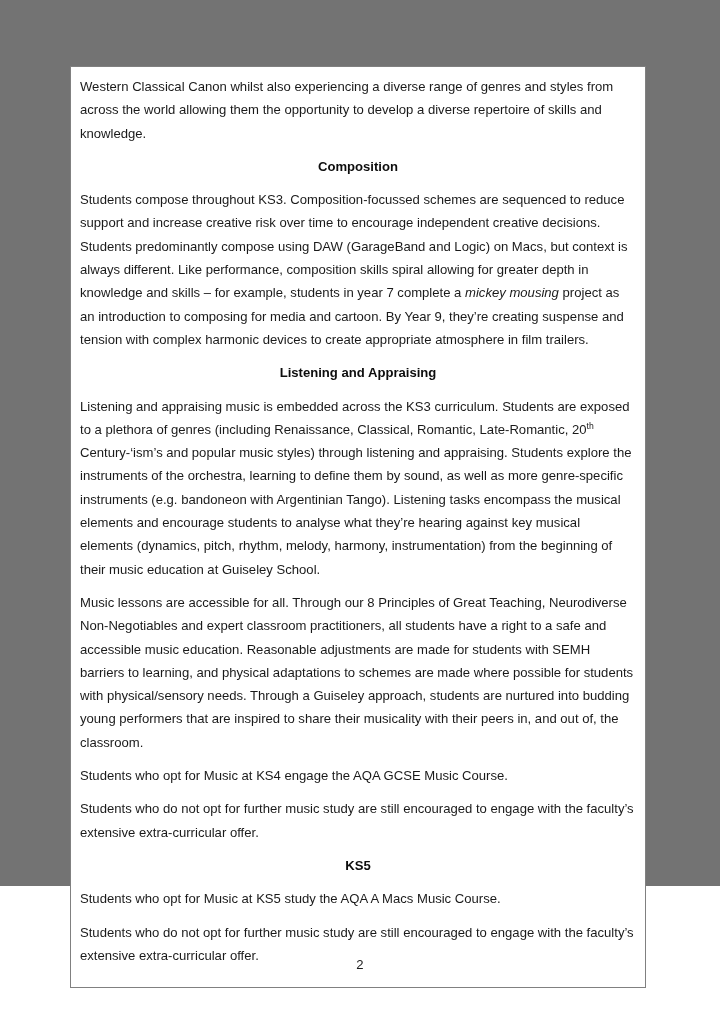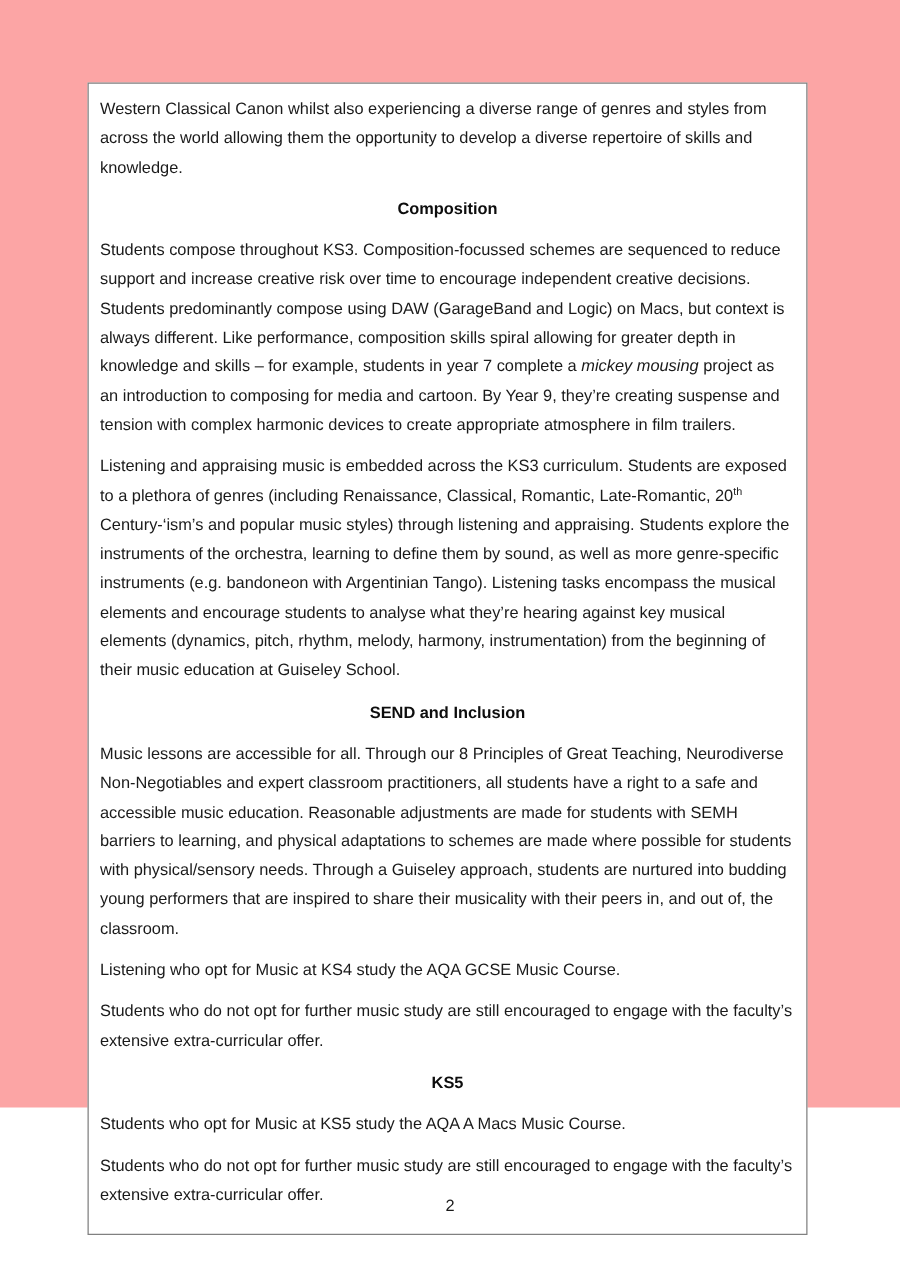--- a/index.html
+++ b/index.html
@@ -14,21 +14,21 @@
     font-family: "Liberation Sans", sans-serif;
     color: #000000;
     -webkit-font-smoothing: antialiased;
   }
   .page {
     position: absolute;
     left: 0;
     top: 0;
     width: 720px;
     height: 886px;
-    background: #fca5a5;
+    background: #737373;
   }
   .content-box {
     position: absolute;
     left: 70px;
     top: 66px;
     width: 576px;
     border: 1px solid #808080;
     box-sizing: border-box;
     padding: 8px 9px 10px 9px;
     background: #ffffff;
@@ -82,29 +82,29 @@
 <div class="page">
 
   <div class="content-box">
 
     <p class="body-text">Western Classical Canon whilst also experiencing a diverse range of genres and styles from across the world allowing them the opportunity to develop a diverse repertoire of skills and knowledge.</p>
 
     <p class="heading">Composition</p>
 
     <p class="body-text"><span>Students compose throughout KS3. Composition-focussed schemes are sequenced to reduce support and increase creative risk over time to encourage independent creative decisions. Students predominantly compose using DAW (GarageBand and Logic) on Macs, but context is always different. Like performance, composition skills spiral allowing for greater depth in knowledge and skills – for example, students in year 7 complete a </span><em class="inline-em">mickey mousing</em><span> project as an introduction to composing for media and cartoon. By Year 9, they’re creating suspense and tension with complex harmonic devices to create appropriate atmosphere in film trailers.</span></p>
 
+    <p class="heading">Listening and Appraising</p>
 
     <p class="body-text"><span>Listening and appraising music is embedded across the KS3 curriculum. Students are exposed to a plethora of genres (including Renaissance, Classical, Romantic, Late-Romantic, 20</span><sup class="ordinal">th</sup><span> Century-‘ism’s and popular music styles) through listening and appraising. Students explore the instruments of the orchestra, learning to define them by sound, as well as more genre-specific instruments (e.g. bandoneon with Argentinian Tango). Listening tasks encompass the musical elements and encourage students to analyse what they’re hearing against key musical elements (dynamics, pitch, rhythm, melody, harmony, instrumentation) from the beginning of their music education at Guiseley School.</span></p>
 
-    <p class="heading">SEND and Inclusion</p>
 
     <p class="body-text">Music lessons are accessible for all. Through our 8 Principles of Great Teaching, Neurodiverse Non-Negotiables and expert classroom practitioners, all students have a right to a safe and accessible music education. Reasonable adjustments are made for students with SEMH barriers to learning, and physical adaptations to schemes are made where possible for students with physical/sensory needs. Through a Guiseley approach, students are nurtured into budding young performers that are inspired to share their musicality with their peers in, and out of, the classroom.</p>
 
 
-    <p class="body-text">Listening who opt for Music at KS4 study the AQA GCSE Music Course.</p>
+    <p class="body-text">Students who opt for Music at KS4 engage the AQA GCSE Music Course.</p>
 
     <p class="italic-text">Students who do not opt for further music study are still encouraged to engage with the faculty’s extensive extra-curricular offer.</p>
 
     <p class="heading">KS5</p>
 
     <p class="body-text">Students who opt for Music at KS5 study the AQA A Macs Music Course.</p>
 
     <p class="italic-text">Students who do not opt for further music study are still encouraged to engage with the faculty’s extensive extra-curricular offer.</p>
 
   </div>

